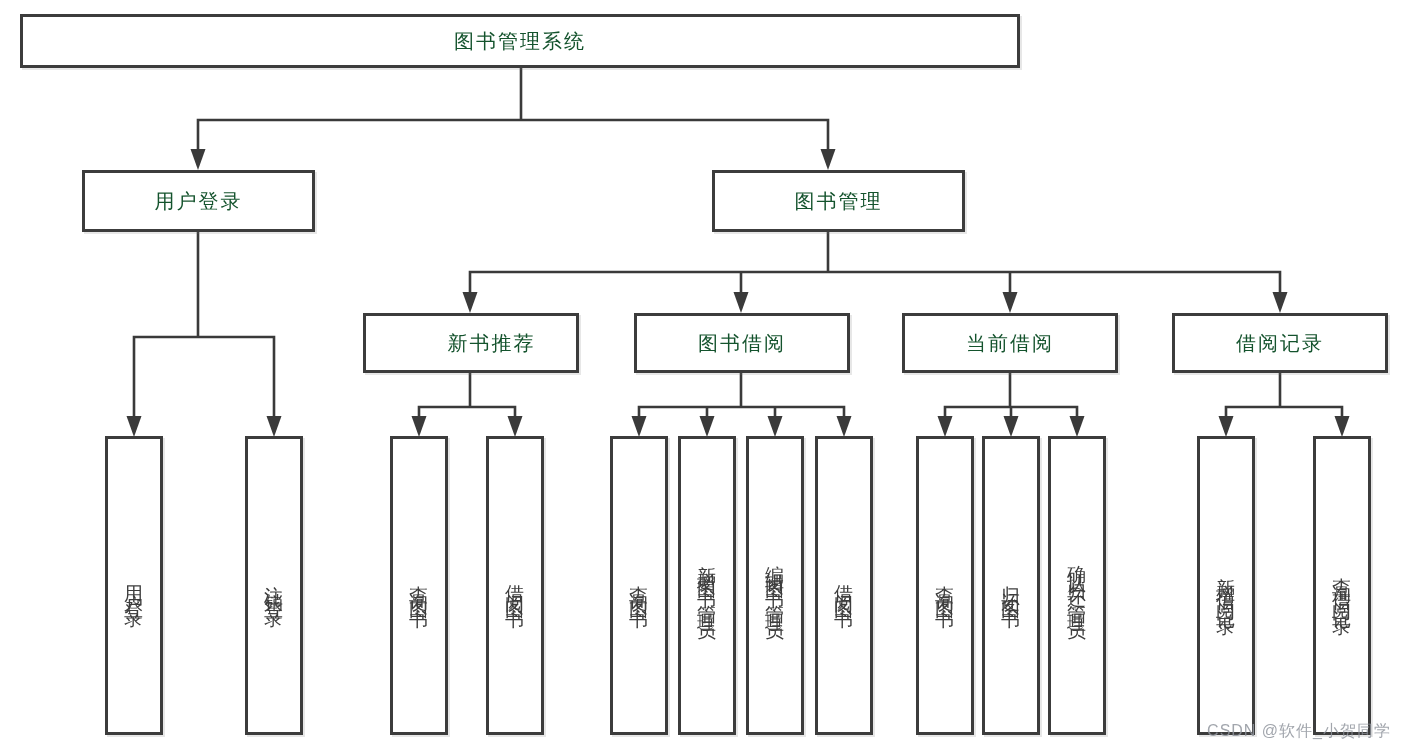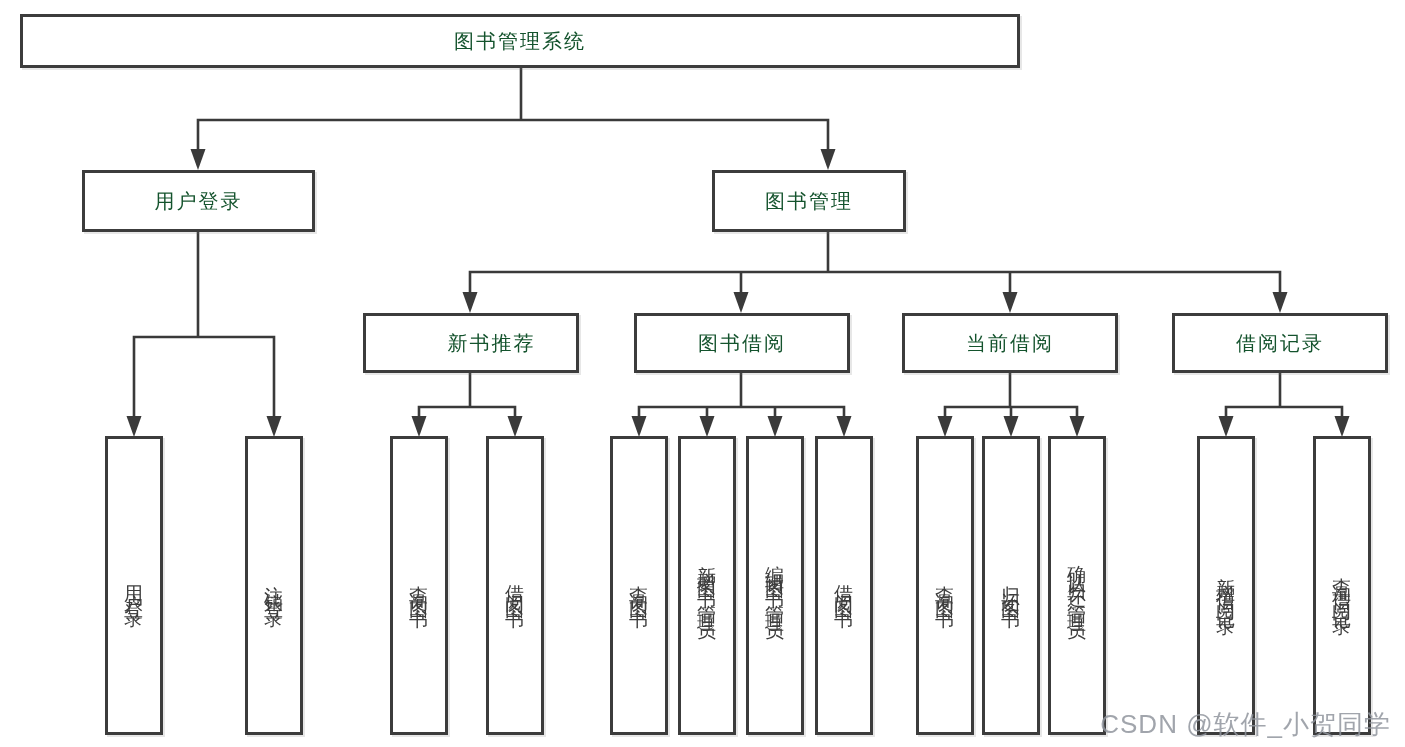--- a/index.html
+++ b/index.html
@@ -25,38 +25,38 @@
     box-shadow: 2px 2px 0 rgba(120,120,120,0.18);
   }
   .node .hlabel {
     font-size: 20px;
     letter-spacing: 2px;
     color: #14532d;
     white-space: nowrap;
   }
   .root  { left: 20px;  top: 14px;  width: 1000px; height: 54px; }
   .l2a   { left: 82px;  top: 170px; width: 233px;  height: 62px; }
-  .l2b   { left: 712px; top: 170px; width: 194px;  height: 62px; }
+  .l2b   { left: 712px; top: 170px; width: 253px;  height: 62px; }
   .l3    { top: 313px;  width: 216px; height: 60px; }
   .l3-1  { left: 363px; padding-left: 41px; }
   .l3-2  { left: 634px; }
   .l3-3  { left: 902px; }
   .l3-4  { left: 1172px; }
   .leaf  { top: 436px; width: 58px; height: 299px; }
   .vtext {
     writing-mode: vertical-rl;
     font-size: 19px;
     letter-spacing: 8px;
     color: #3d3d3d;
     line-height: 1;
   }
   .watermark {
     position: absolute;
     right: 14px; bottom: 5px;
-    font-size: 26px;
+    font-size: 16px;
     color: rgba(145, 149, 158, 0.85);
     letter-spacing: 1px;
     z-index: 2;
     white-space: nowrap;
     margin-top: 39px;
   }
 </style>
 </head>
 <body>
 

